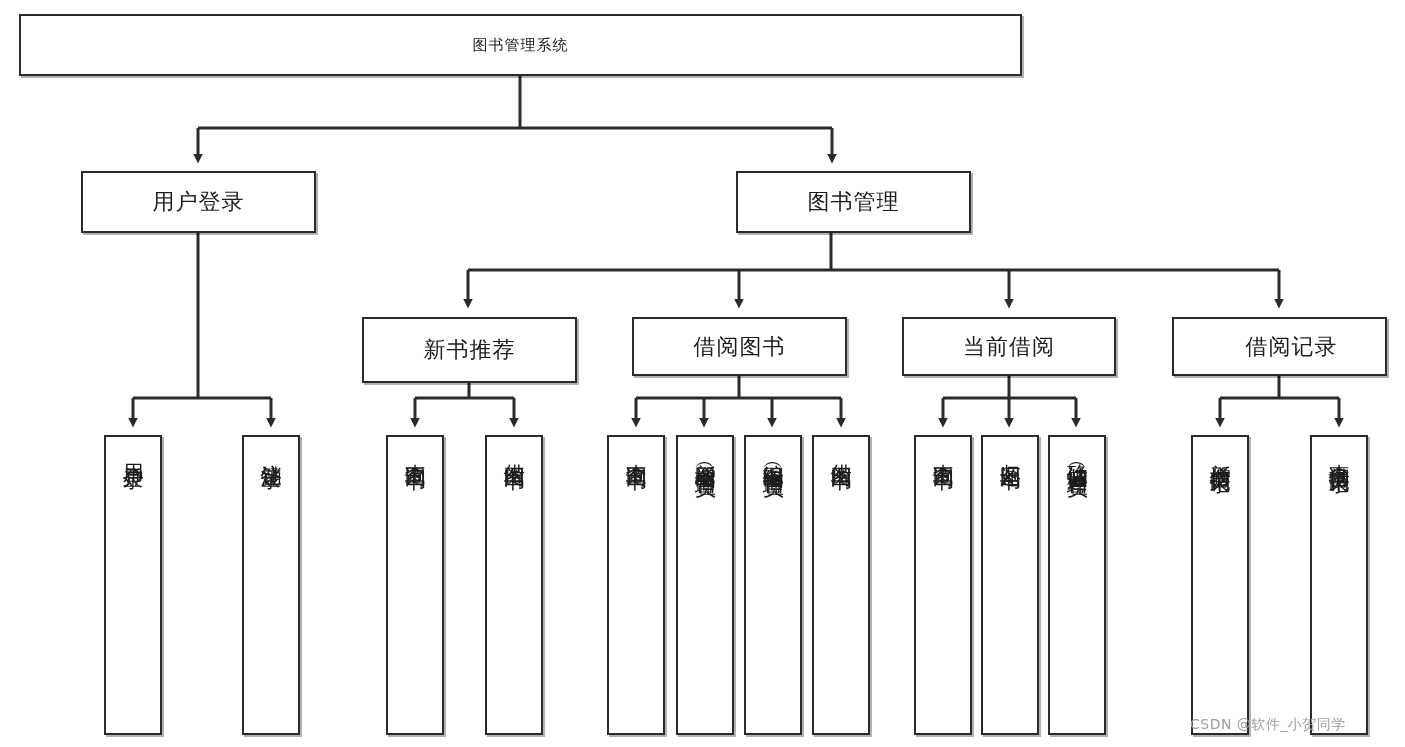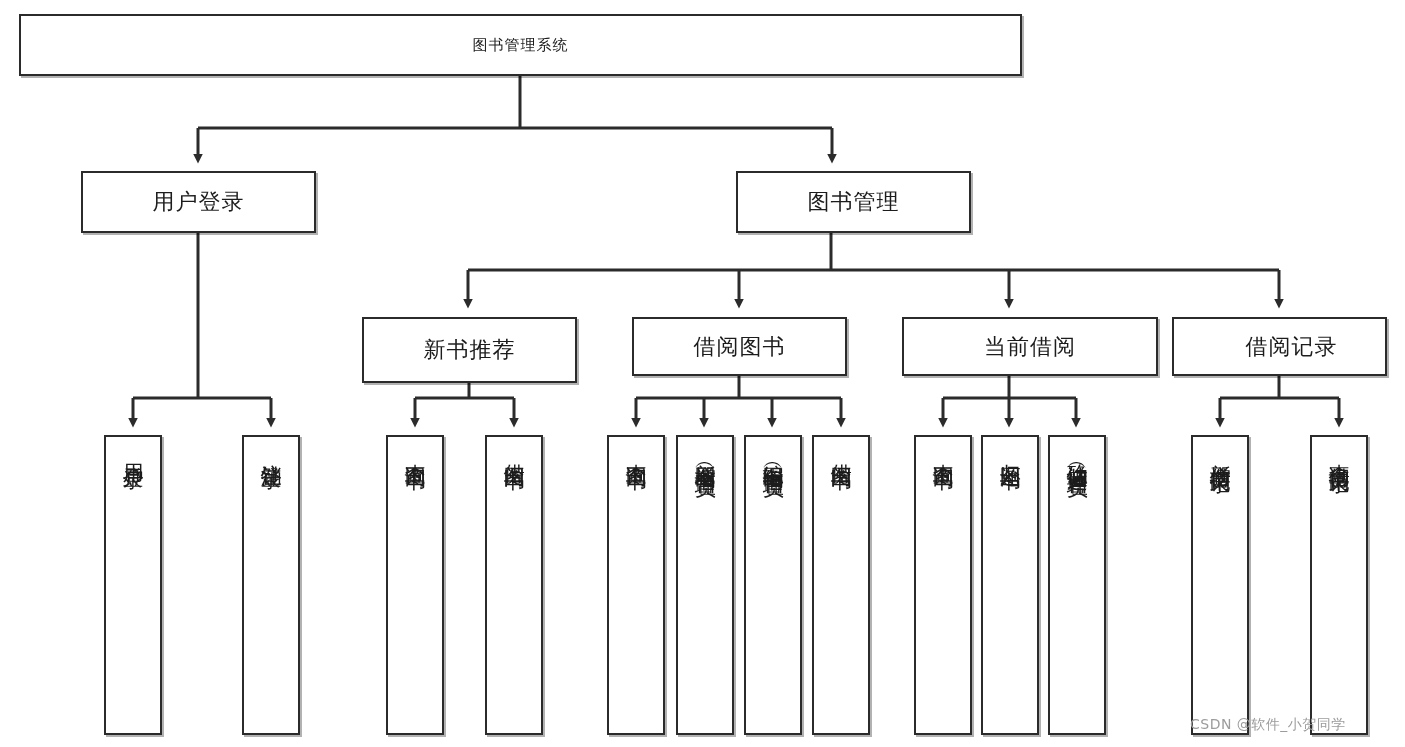--- a/index.html
+++ b/index.html
@@ -131,21 +131,21 @@
   <div class="node h" style="left:713px; top:171px; width:235px; height:62px;margin-left:23px;">
     <span>图书管理</span>
   </div>
 
   <div class="node h" style="left:362px; top:317px; width:215px; height:66px;">
     <span>新书推荐</span>
   </div>
   <div class="node h" style="left:632px; top:317px; width:215px; height:59px;">
     <span>借阅图书</span>
   </div>
-  <div class="node h" style="left:902px; top:317px; width:256px; height:59px;">
+  <div class="node h" style="left:902px; top:317px; width:214px; height:59px;">
     <span>当前借阅</span>
   </div>
   <div class="node h" style="left:1172px; top:317px; width:215px; height:59px;padding-left:24px;">
     <span>借阅记录</span>
   </div>
 
   <div class="node v" style="left:104px; top:435px; width:58px; height:300px;">
     <span class="vtext">用户登录</span>
   </div>
   <div class="node v" style="left:242px; top:435px; width:58px; height:300px;">

